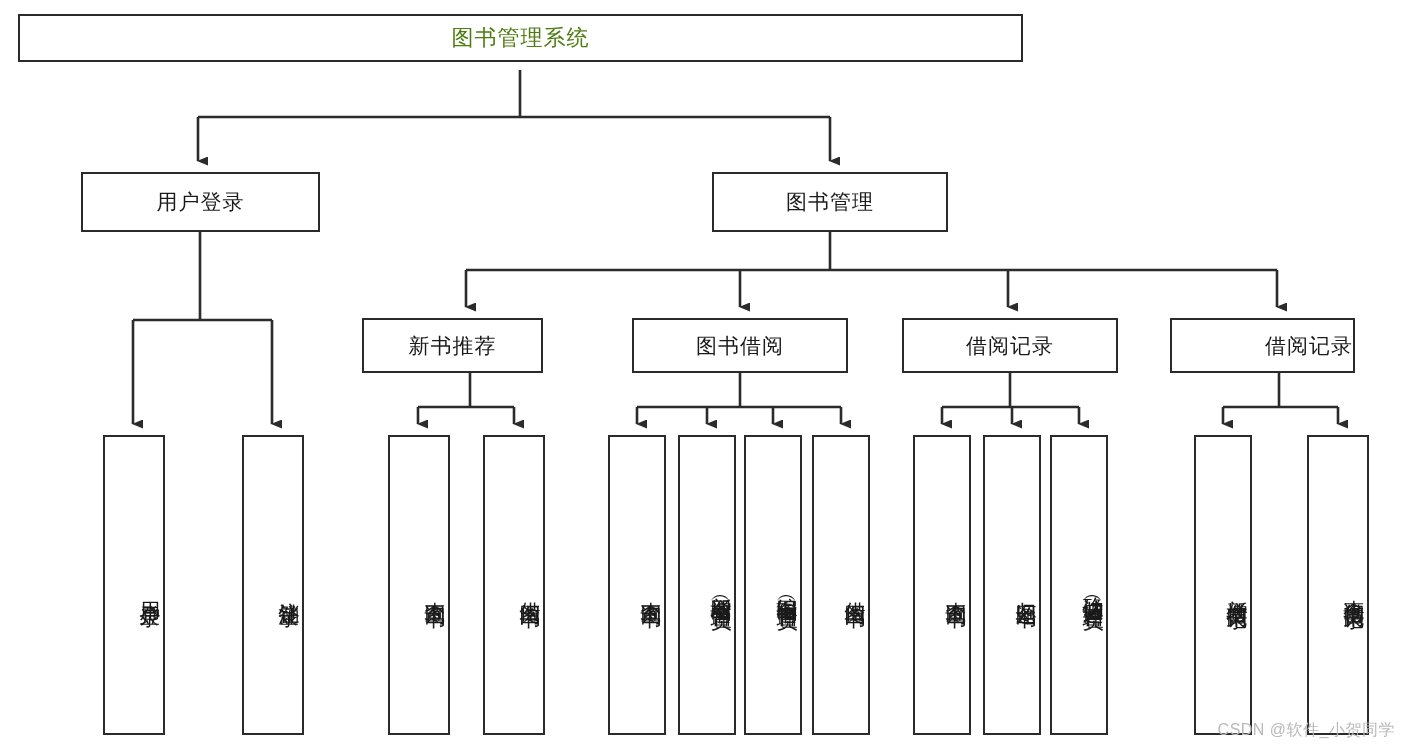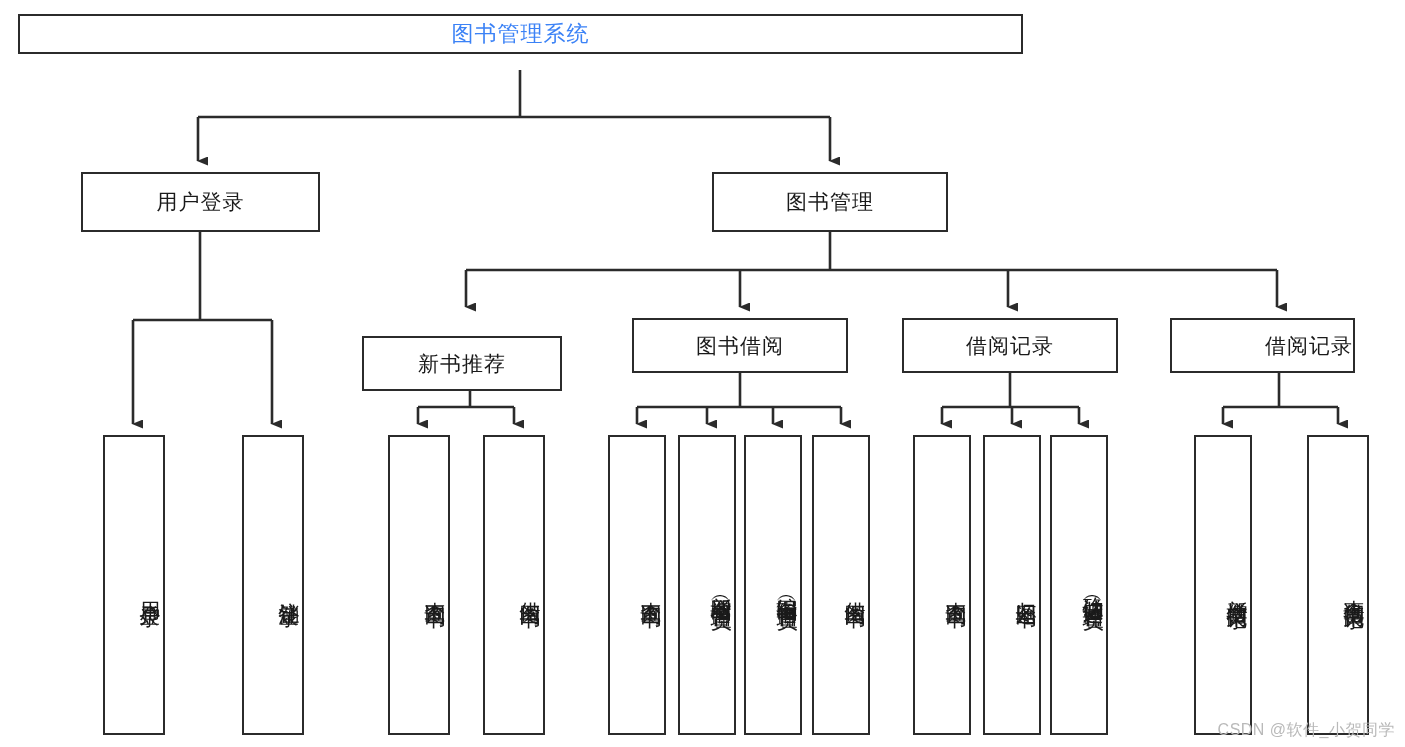--- a/index.html
+++ b/index.html
@@ -114,30 +114,30 @@
         <line x1="1012" y1="407" x2="1012" y2="424" marker-end="url(#arrowhead)"></line>
         <line x1="1079" y1="407" x2="1079" y2="424" marker-end="url(#arrowhead)"></line>
         <line x1="1279" y1="373" x2="1279" y2="407"></line>
         <line x1="1223" y1="407" x2="1338" y2="407"></line>
         <line x1="1223" y1="407" x2="1223" y2="424" marker-end="url(#arrowhead)"></line>
         <line x1="1338" y1="407" x2="1338" y2="424" marker-end="url(#arrowhead)"></line>
       </g>
   </svg>
 
   <div id="nodes">
-      <div class="node horizontal root" style="left: 18px; top: 14px; width: 1005px; height: 40px; border-color: rgb(43, 43, 43); background: rgb(255, 255, 255); color: #3b82f6;">
+      <div class="node horizontal root" style="left: 18px; top: 14px; width: 1005px; height: 48px; border-color: rgb(43, 43, 43); background: rgb(255, 255, 255); color: #4d7c0f;">
         <span class="htext">图书管理系统</span>
       </div>
       <div class="node horizontal" style="left: 81px; top: 172px; width: 239px; height: 60px; border-color: rgb(43, 43, 43); background: rgb(255, 255, 255); color: rgb(26, 26, 26);">
         <span class="htext">用户登录</span>
       </div>
       <div class="node horizontal" style="left: 712px; top: 172px; width: 236px; height: 60px; border-color: rgb(43, 43, 43); background: rgb(255, 255, 255); color: rgb(26, 26, 26); text-align: right;">
         <span class="htext">图书管理</span>
       </div>
-      <div class="node horizontal" style="left: 362px; top: 336px; width: 200px; height: 55px; border-color: rgb(43, 43, 43); background: rgb(255, 255, 255); color: rgb(26, 26, 26);">
+      <div class="node horizontal" style="left: 362px; top: 318px; width: 181px; height: 55px; border-color: rgb(43, 43, 43); background: rgb(255, 255, 255); color: rgb(26, 26, 26);">
         <span class="htext">新书推荐</span>
       </div>
       <div class="node horizontal" style="left: 632px; top: 318px; width: 216px; height: 55px; border-color: rgb(43, 43, 43); background: rgb(255, 255, 255); color: rgb(26, 26, 26); justify-content: center;">
         <span class="htext">图书借阅</span>
       </div>
       <div class="node horizontal" style="left: 902px; top: 318px; width: 216px; height: 55px; border-color: rgb(43, 43, 43); background: rgb(255, 255, 255); color: rgb(26, 26, 26);">
         <span class="htext">借阅记录</span>
       </div>
       <div class="node horizontal" style="left: 1170px; top: 318px; width: 185px; height: 55px; border-color: rgb(43, 43, 43); background: rgb(255, 255, 255); color: rgb(26, 26, 26); justify-content: flex-end;">
         <span class="htext">借阅记录</span>

